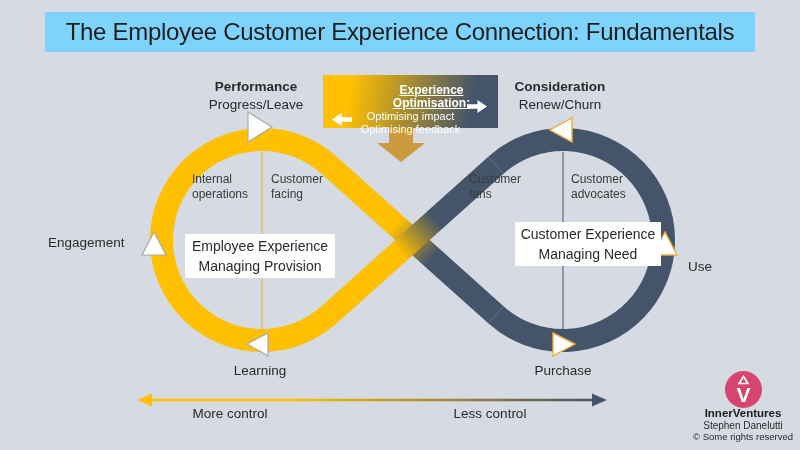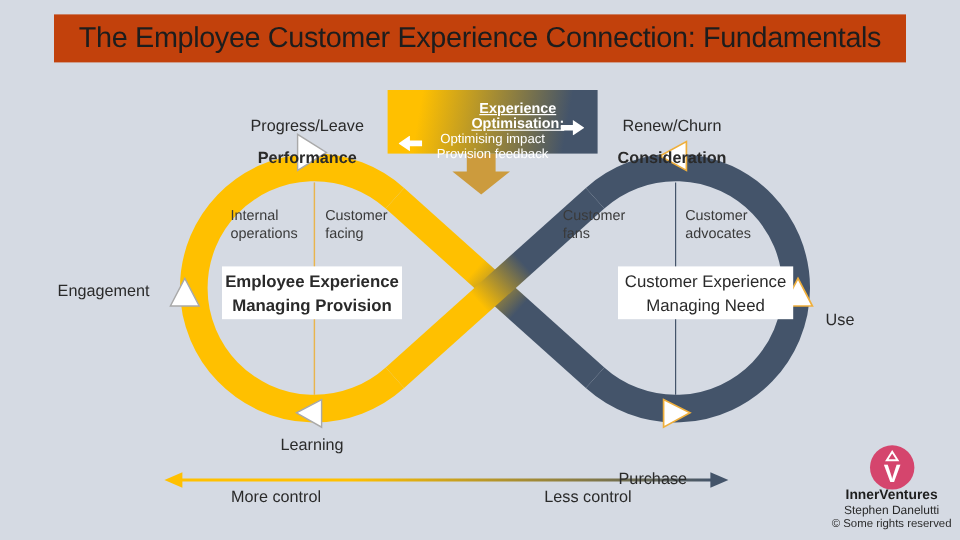--- a/index.html
+++ b/index.html
@@ -6,21 +6,21 @@
   body{
     width:800px;height:450px;position:relative;overflow:hidden;
     background:#D5DAE3;
     font-family:"Liberation Sans", sans-serif;
     color:#262626;
   }
   .abs{position:absolute;}
 
   
   .title-bar{
-    left:45px;top:12px;width:710px;height:40px;background:#c2410c;
+    left:45px;top:12px;width:710px;height:40px;background:#7dd3fc;
     display:flex;align-items:center;justify-content:center;
     font-size:24px;letter-spacing:-0.3px;color:#1d1d1d;white-space:nowrap;
   }
 
   
   .diagram-svg{left:0;top:0;width:800px;height:450px;}
 
   
   .opt-box{
     left:323px;top:75px;width:175px;height:53px;
@@ -28,21 +28,21 @@
     color:#ffffff;text-align:center;padding-top:9px;box-sizing:border-box;
   }
   .opt-heading{font-size:12px;font-weight:bold;text-decoration:underline;line-height:13px;padding-left:42px;}
   .opt-line{font-size:11px;line-height:12.5px;}
   .block-arrow{position:absolute;background:#ffffff;width:20px;height:13px;}
   .arrow-right{clip-path:polygon(0 32%,52% 32%,52% 0,100% 50%,52% 100%,52% 68%,0 68%);right:11px;top:25px;}
   .arrow-left {clip-path:polygon(100% 32%,48% 32%,48% 0,0 50%,48% 100%,48% 68%,100% 68%);left:9px;top:38px;}
 
   
   .stage{font-size:13.5px;text-align:center;line-height:18px;color:#2a2a2a;}
-  .bold{font-weight:bold;margin-top:45px;}
+  .bold{font-weight:bold;}
   .inner-label{font-size:12px;line-height:15px;color:#3a3a3a;}
 
   
   .center-box{
     background:#ffffff;display:flex;flex-direction:column;align-items:center;justify-content:center;
     font-size:14px;line-height:20px;color:#2a2a2a;text-align:center;
   }
 
   
   .axis-label{font-size:13.5px;color:#2a2a2a;text-align:center;width:140px;}
@@ -92,40 +92,40 @@
   <line x1="150" y1="400" x2="594" y2="400" stroke="url(#gradControl)" stroke-width="2.5"></line>
   <polygon points="137,400 152,393.5 152,406.5" fill="#FFC000"></polygon>
   <polygon points="607,400 592,393.5 592,406.5" fill="#44546A"></polygon>
 </svg>
 
 <div class="abs title-bar">The Employee Customer Experience Connection: Fundamentals</div>
 
 <div class="abs opt-box">
   <div class="opt-heading">Experience Optimisation:</div>
   <div class="opt-line">Optimising impact</div>
-  <div class="opt-line">Provision feedback</div>
+  <div class="opt-line">Optimising feedback</div>
   <span class="block-arrow arrow-right"></span>
   <span class="block-arrow arrow-left"></span>
 </div>
 
 <div class="abs stage bold" style="left:186px;top:78px;width:140px;">Performance</div>
 <div class="abs stage" style="left:186px;top:96px;width:140px;">Progress/Leave</div>
 <div class="abs stage" style="left:48px;top:234px;width:80px;text-align:left;">Engagement</div>
 <div class="abs stage" style="left:200px;top:362px;width:120px;">Learning</div>
 <div class="abs inner-label" style="left:192px;top:172px;width:62px;">Internal operations</div>
 <div class="abs inner-label" style="left:271px;top:172px;width:62px;">Customer facing</div>
 
 <div class="abs stage bold" style="left:490px;top:78px;width:140px;">Consideration</div>
 <div class="abs stage" style="left:490px;top:96px;width:140px;">Renew/Churn</div>
 <div class="abs stage" style="left:688px;top:234px;width:60px;text-align:left;margin-top:24px;">Use</div>
-<div class="abs stage" style="left:484px;top:362px;width:120px;margin-top:28px;">Purchase</div>
+<div class="abs stage" style="left:503px;top:362px;width:120px;">Purchase</div>
 <div class="abs inner-label" style="left:469px;top:172px;width:62px;">Customer fans</div>
 <div class="abs inner-label" style="left:571px;top:172px;width:72px;">Customer advocates</div>
 
-<div class="abs center-box" style="left:185px;top:222px;width:150px;height:44px;font-weight:bold;">
+<div class="abs center-box" style="left:185px;top:234px;width:150px;height:44px;">
   <div>Employee Experience</div>
   <div>Managing Provision</div>
 </div>
 <div class="abs center-box" style="left:483px;top:222px;width:146px;height:44px;margin-left:32px;">
   <div>Customer Experience</div>
   <div>Managing Need</div>
 </div>
 
 <div class="abs axis-label" style="left:160px;top:406px;">More control</div>
 <div class="abs axis-label" style="left:420px;top:406px;">Less control</div>

